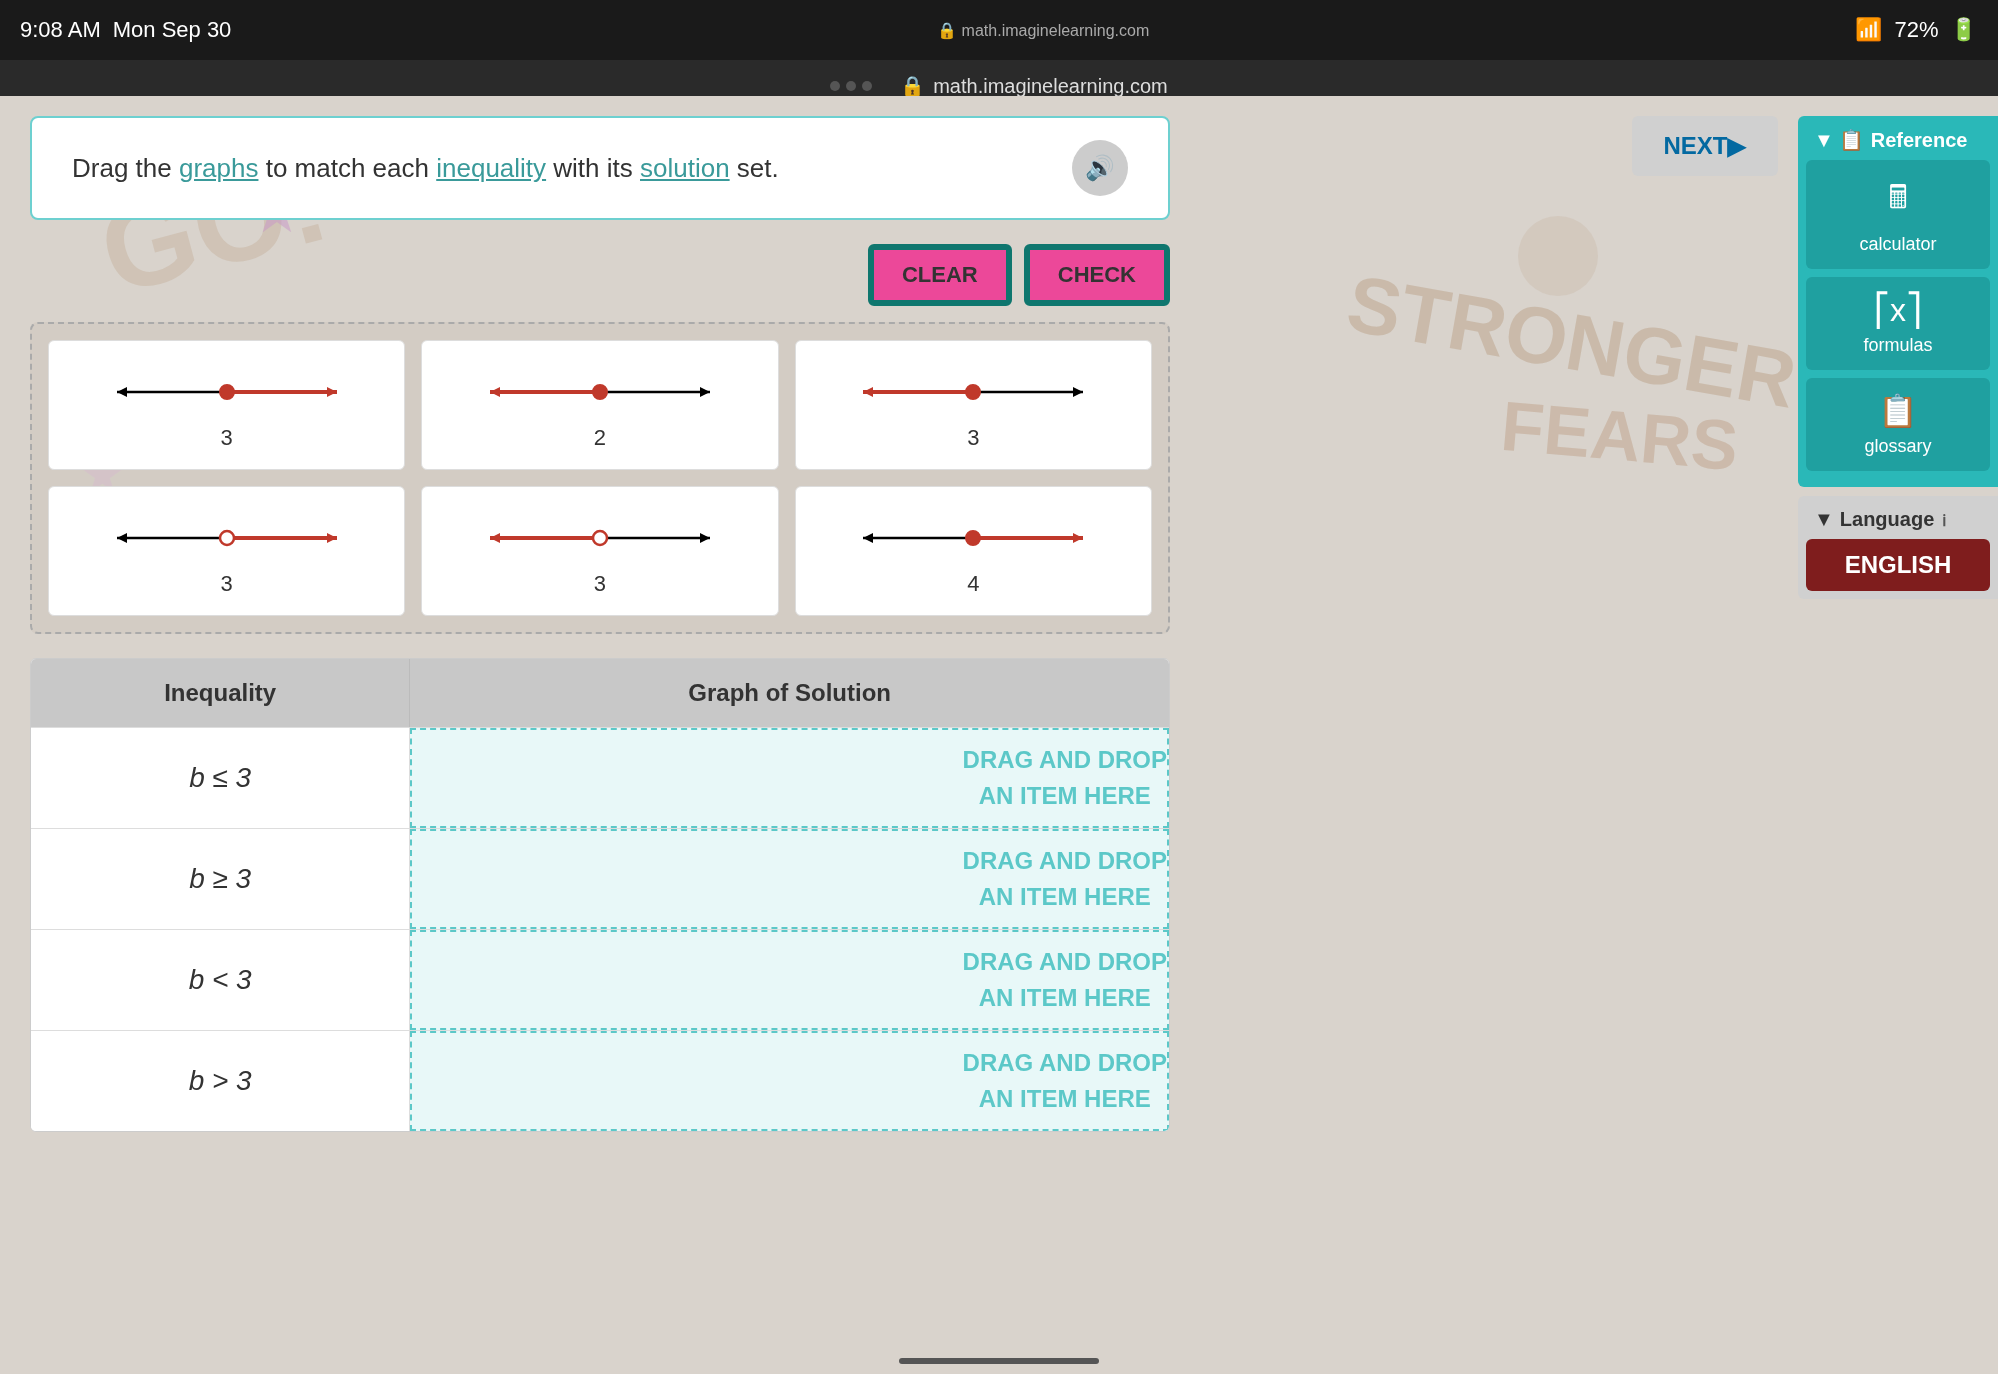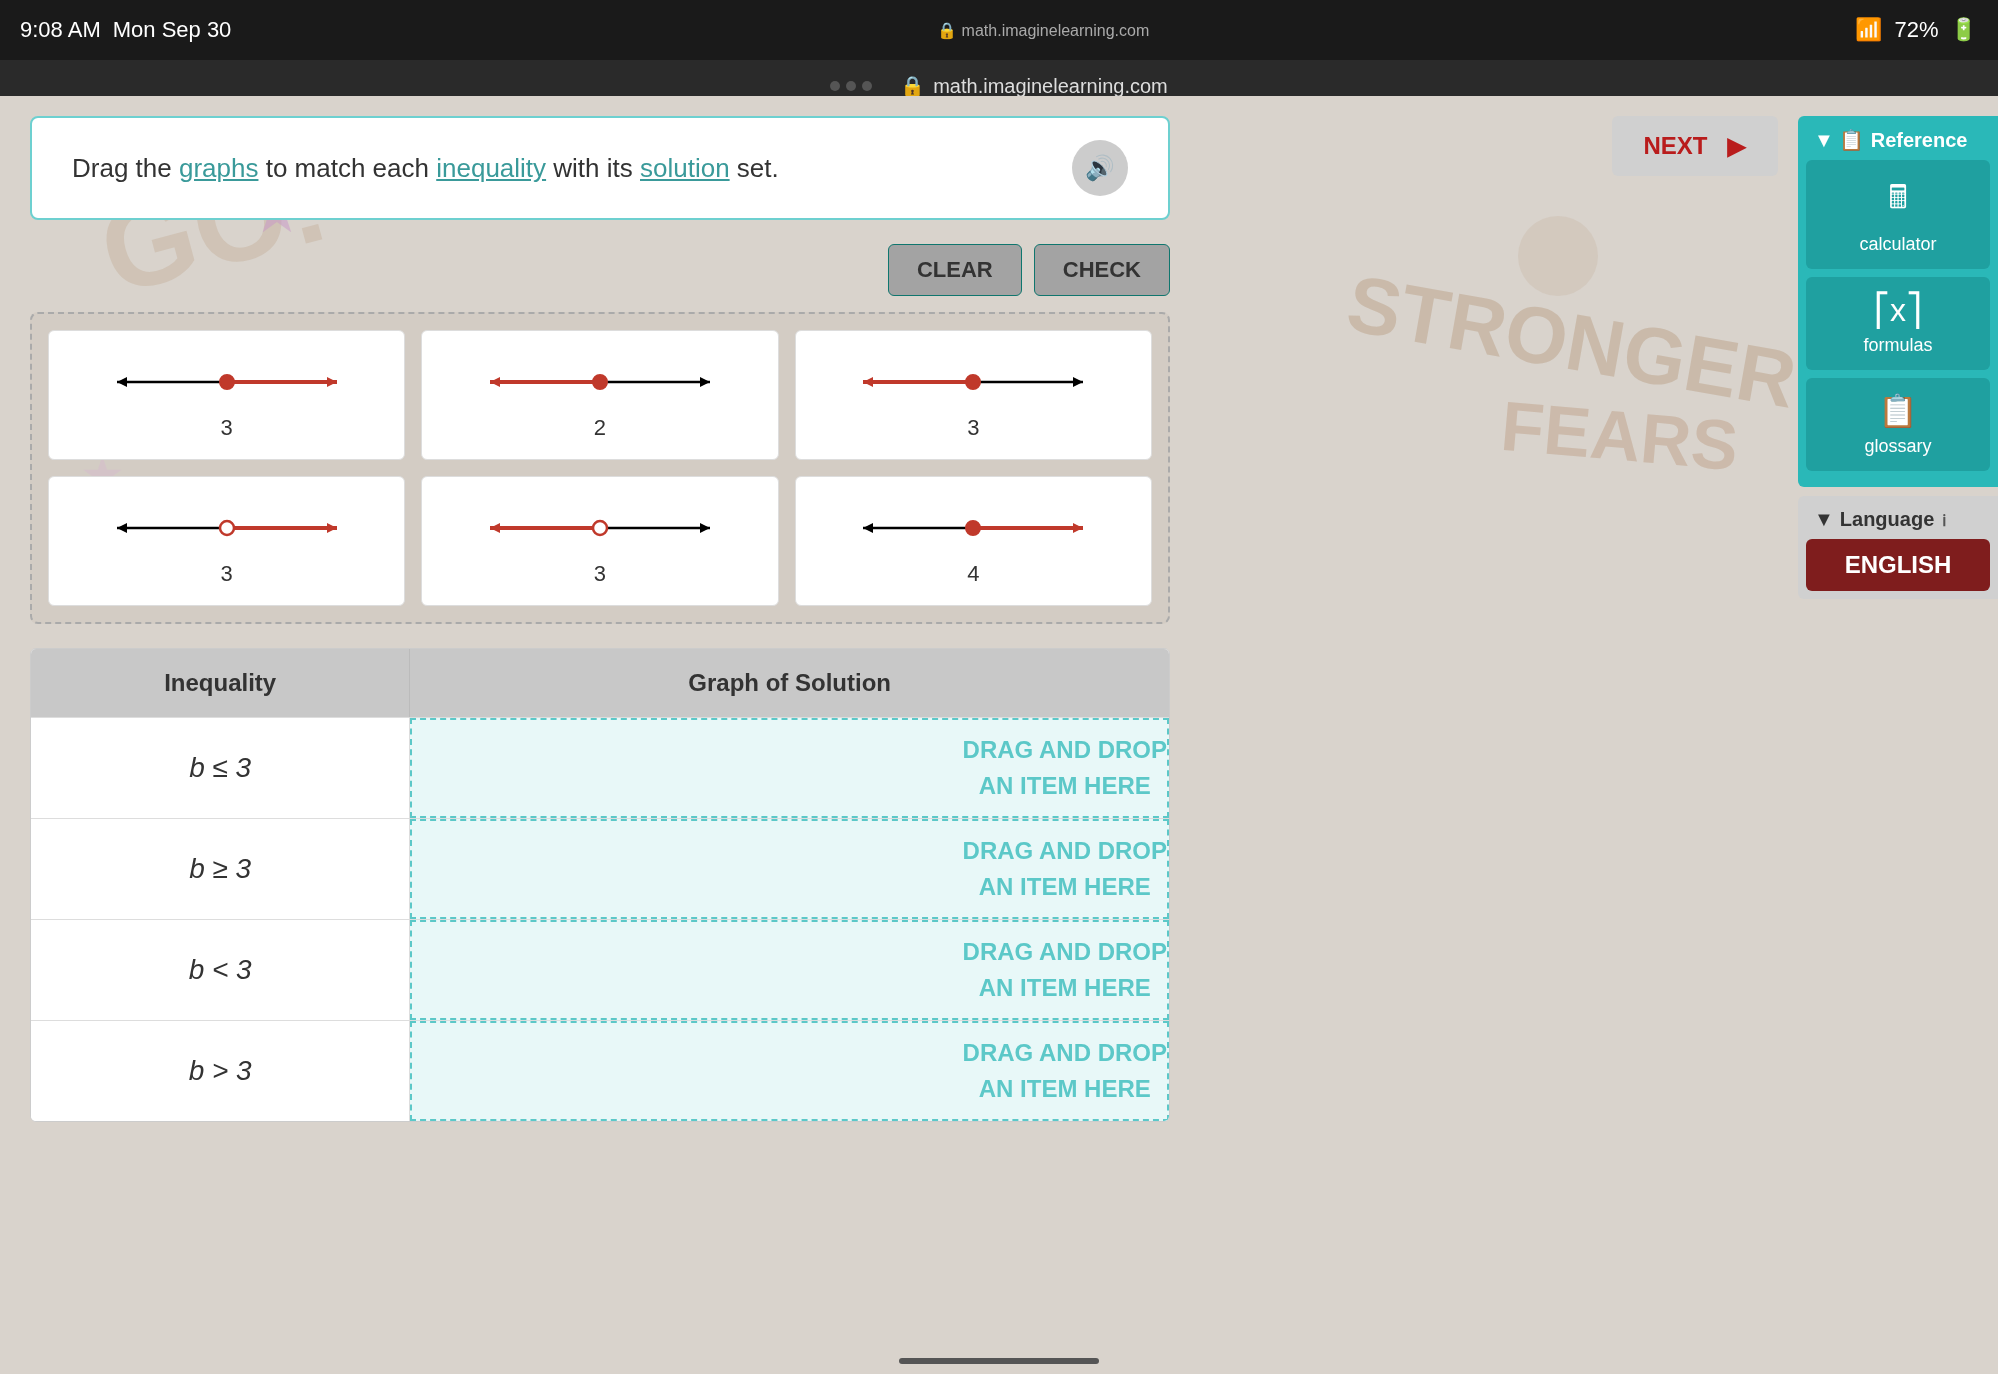--- a/index.html
+++ b/index.html
@@ -99,25 +99,25 @@
     .next-btn {
       position: absolute;
       top: 20px;
       right: 220px;
       background: #d0d0d0;
       border: none;
       border-radius: 6px;
       padding: 16px 32px;
       font-size: 24px;
       font-weight: bold;
-      color: #b91c1c;
-      cursor: pointer;
-      display: flex;
-      align-items: center;
-      gap: 20px;
+      color: #0369a1;
+      cursor: pointer;
+      display: flex;
+      align-items: center;
+      gap: 0;
     }
 
     
     .reference-panel {
       position: absolute;
       top: 20px;
       right: 0;
       width: 200px;
       background: #2ab8b8;
       border-radius: 6px 0 0 6px;
@@ -184,22 +184,22 @@
 
     
     .controls-row {
       display: flex;
       justify-content: flex-end;
       gap: 12px;
       margin-bottom: 16px;
       max-width: 1140px;
     }
     .ctrl-btn {
-      background: #a3a3a3;
-      border: 1px solid #0f766e;
+      background: #ec4899;
+      border: 6px solid #0f766e;
       border-radius: 6px;
       padding: 12px 28px;
       font-size: 22px;
       font-weight: bold;
       color: #333;
       cursor: pointer;
     }
 
     
     .graph-cards-container {

